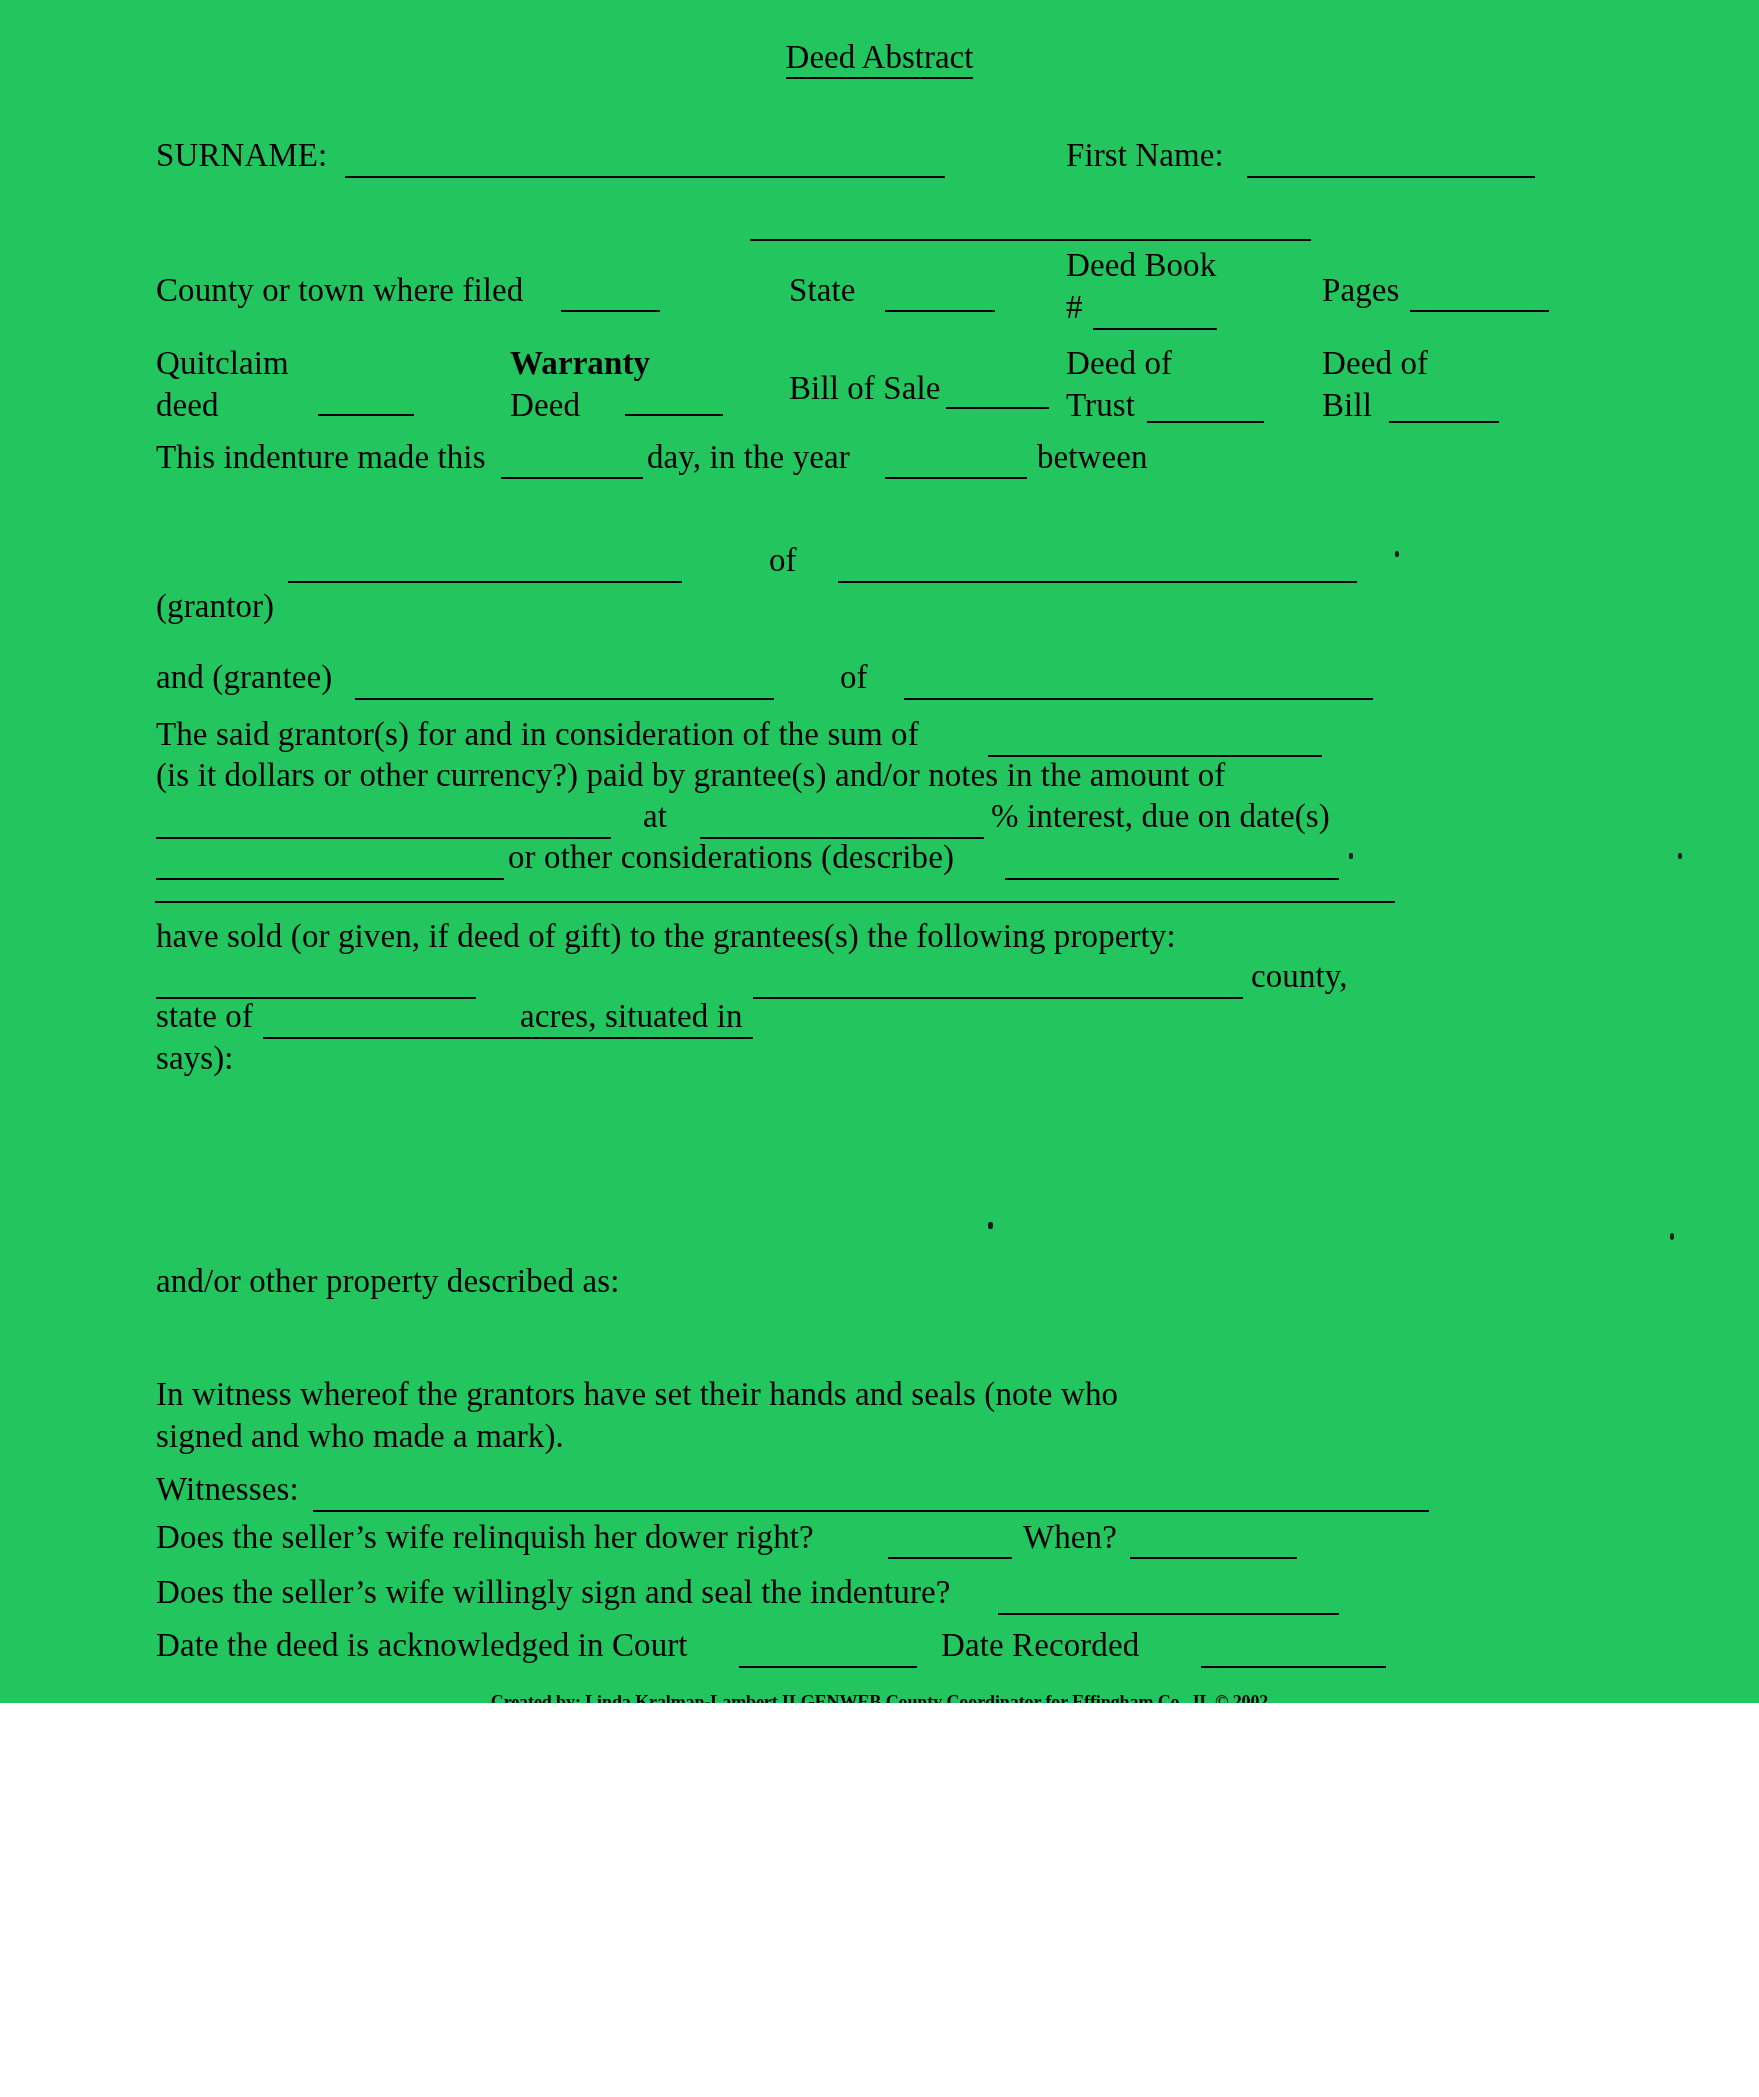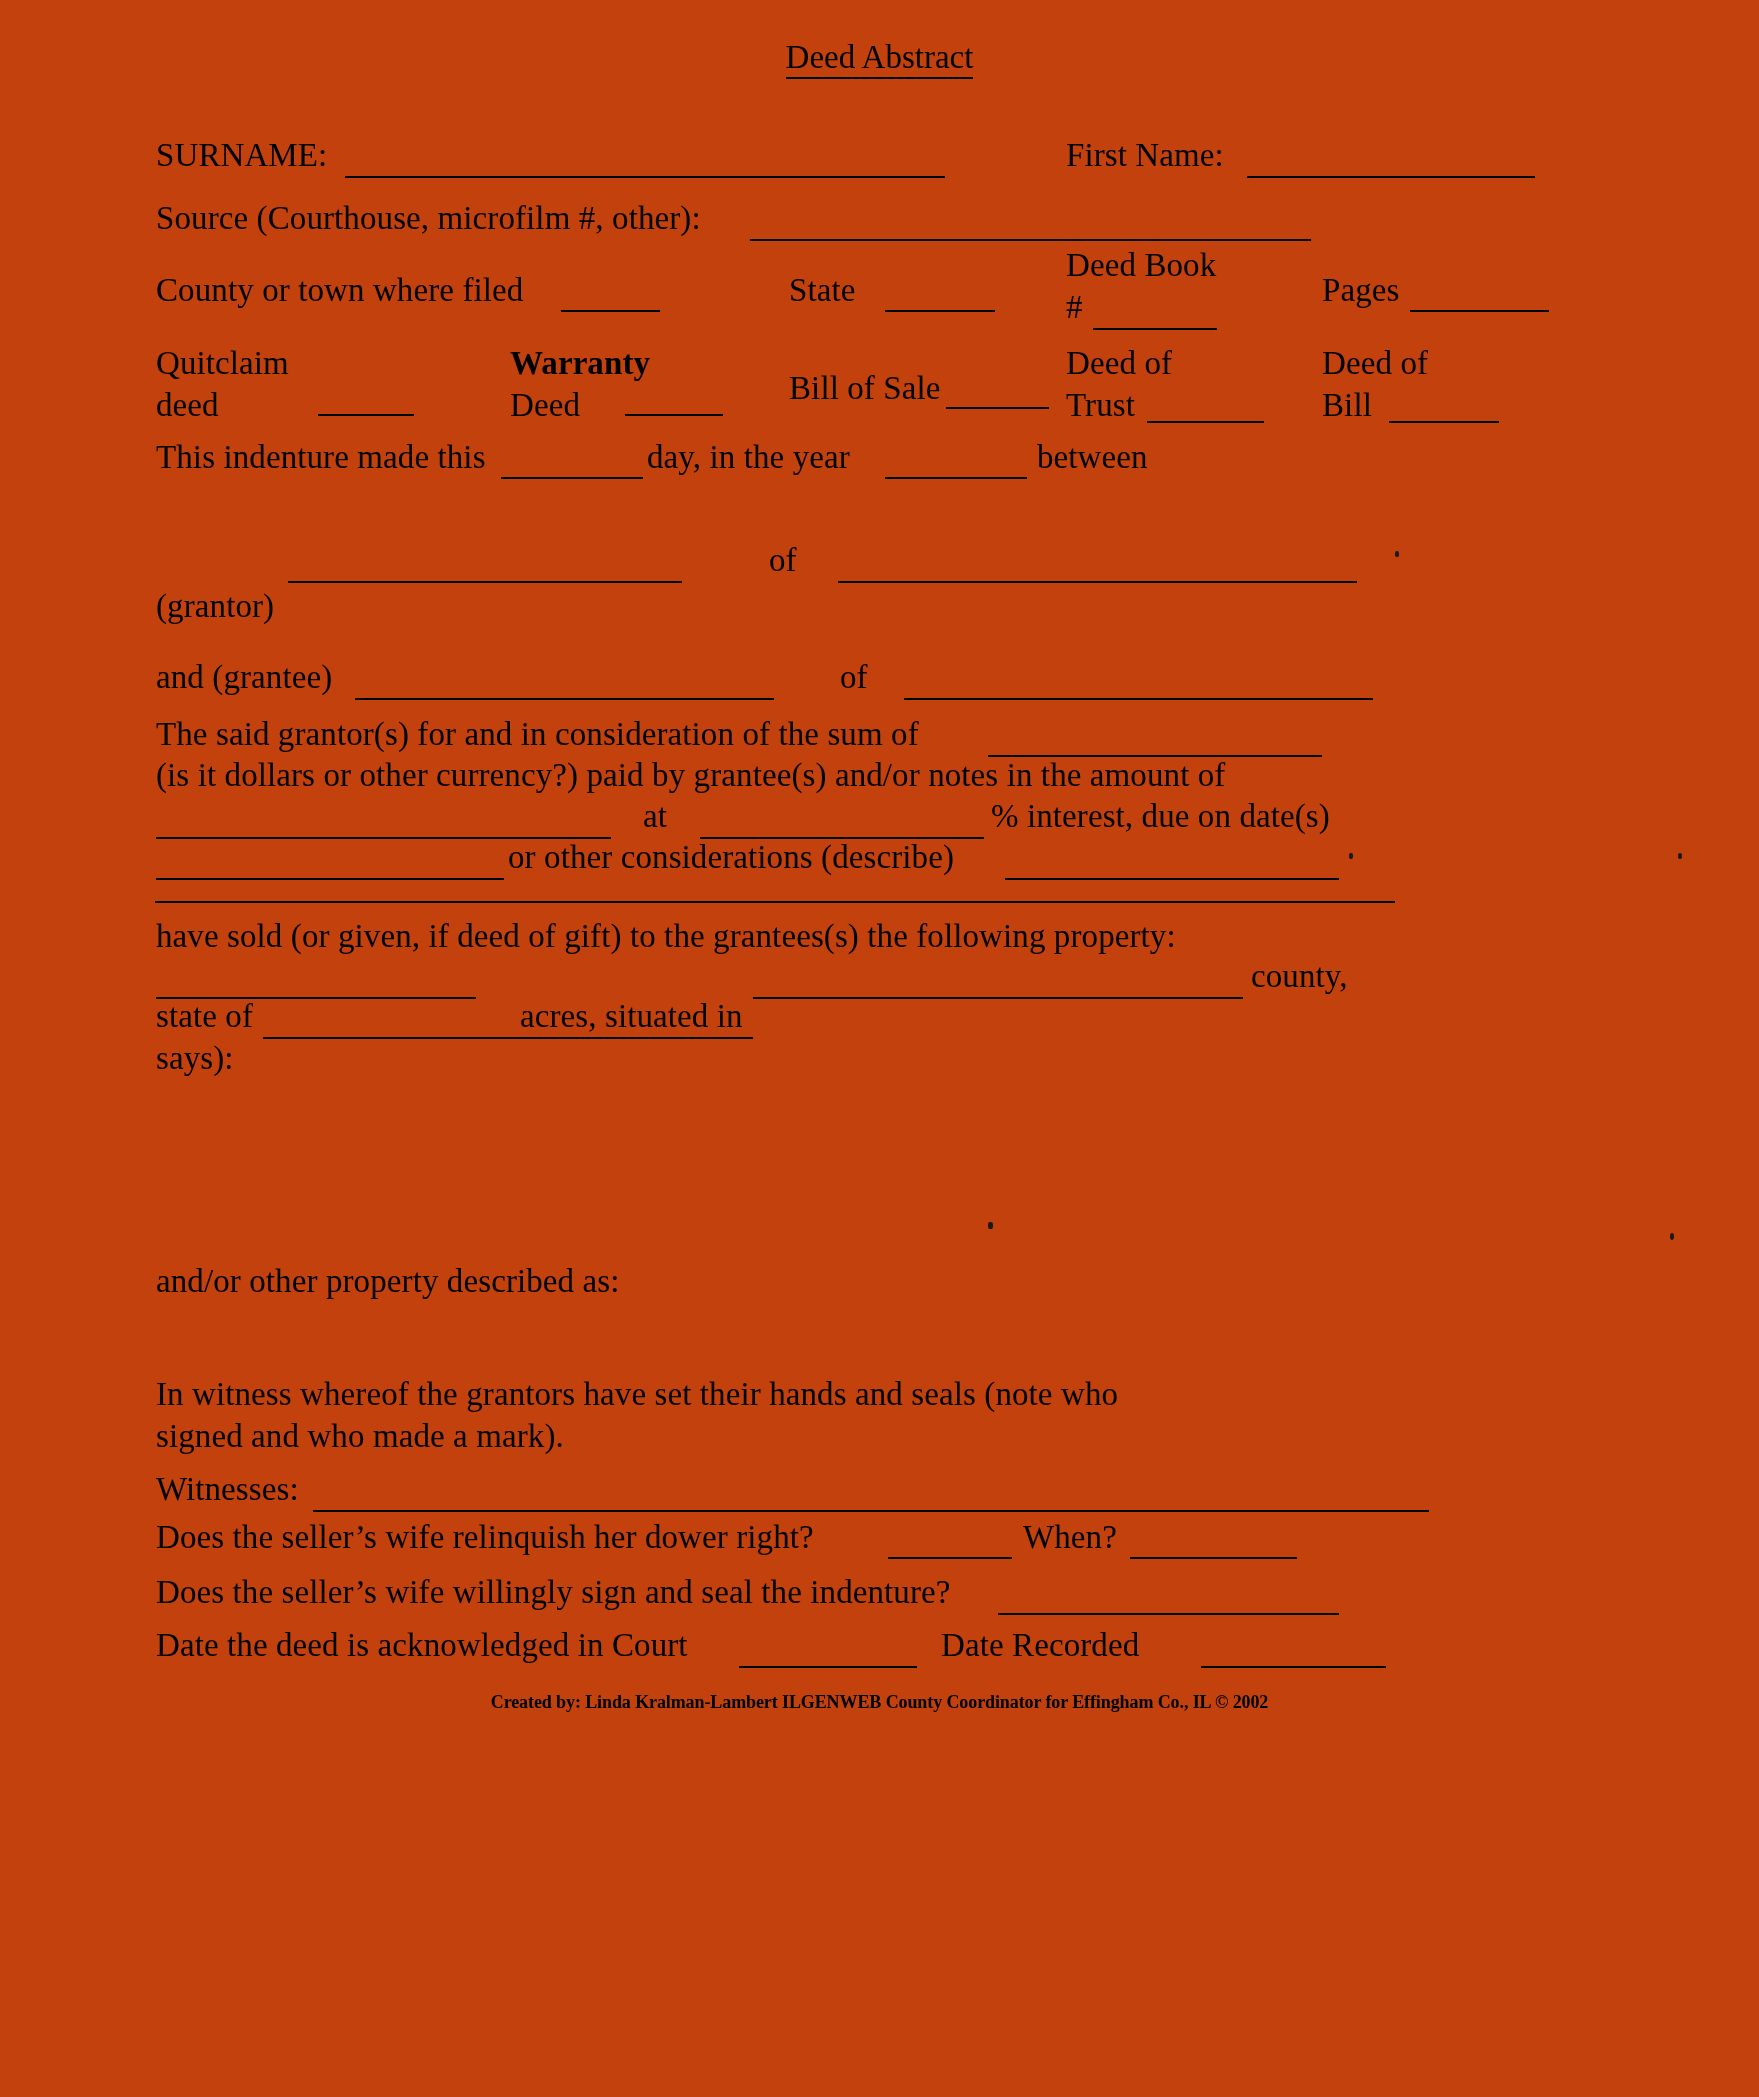--- a/index.html
+++ b/index.html
@@ -8,22 +8,22 @@
     padding: 0;
     background: #ffffff;
   }
   body {
     font-family: "Liberation Serif", "DejaVu Serif", serif;
     color: #000000;
   }
   .page {
     position: relative;
     width: 1759px;
-    height: 2097px;
-    background: #c2410c;
+    height: 1703px;
+    background: #22c55e;
     overflow: hidden;
   }
   
   .t {
     position: absolute;
     white-space: nowrap;
     font-size: 33px;
     line-height: 1.0;
     letter-spacing: 0.1px;
   }
@@ -72,21 +72,20 @@
   <div class="title">
     <span>Deed Abstract</span>
   </div>
 
   <div class="t" style="left:156px; top:139px;">SURNAME:</div>
   <div class="rule" style="left:345px; top:176px; width:600px;"></div>
 
   <div class="t" style="left:1066px; top:139px;">First Name:</div>
   <div class="rule" style="left:1247px; top:176px; width:288px;"></div>
 
-  <div class="t" style="left:156px; top:202px;">Source (Courthouse, microfilm #, other):</div>
   <div class="rule" style="left:750px; top:239px; width:561px;"></div>
 
   <div class="t" style="left:156px; top:274px;">County or town where filed</div>
   <div class="rule" style="left:561px; top:310px; width:99px;"></div>
 
   <div class="t" style="left:789px; top:274px;">State</div>
   <div class="rule" style="left:885px; top:310px; width:110px;"></div>
 
   <div class="t" style="left:1066px; top:249px;">Deed Book</div>
   <div class="t" style="left:1066px; top:291px;">#</div>

